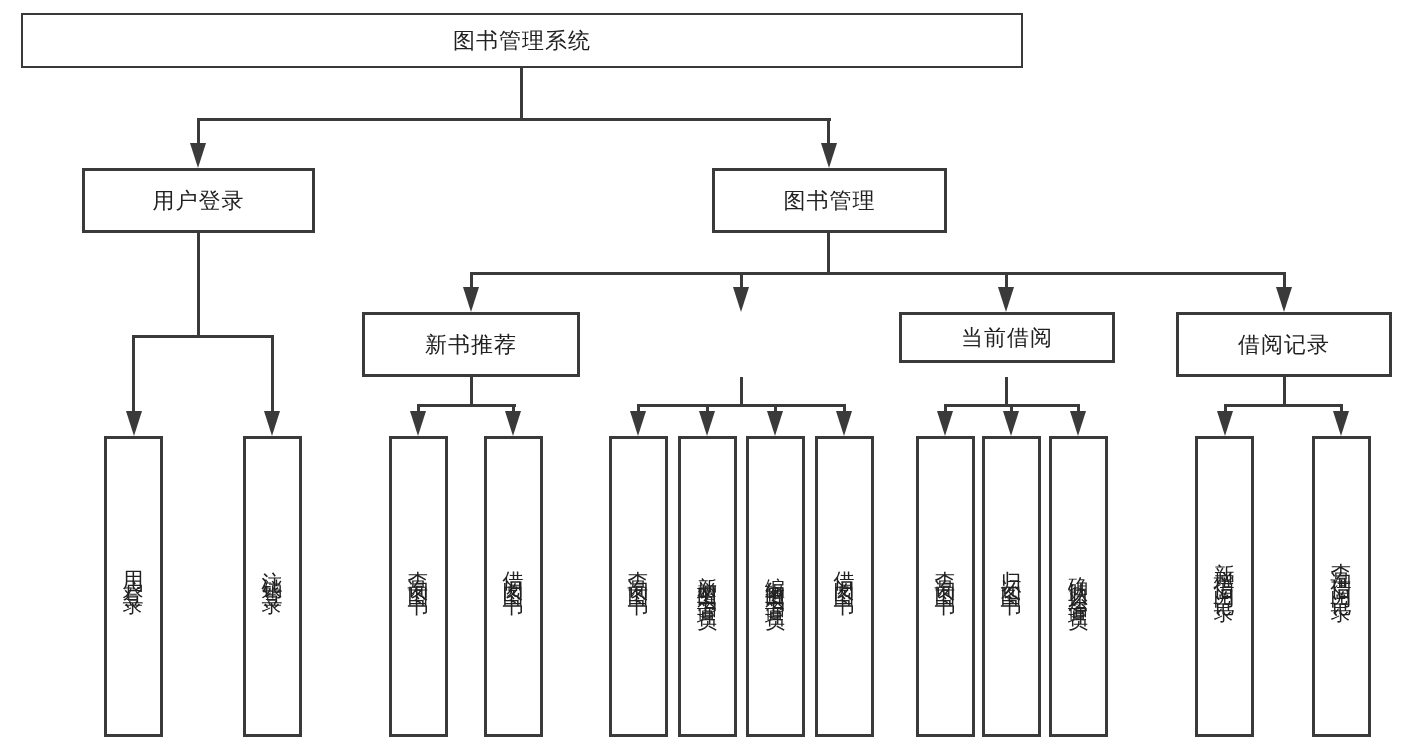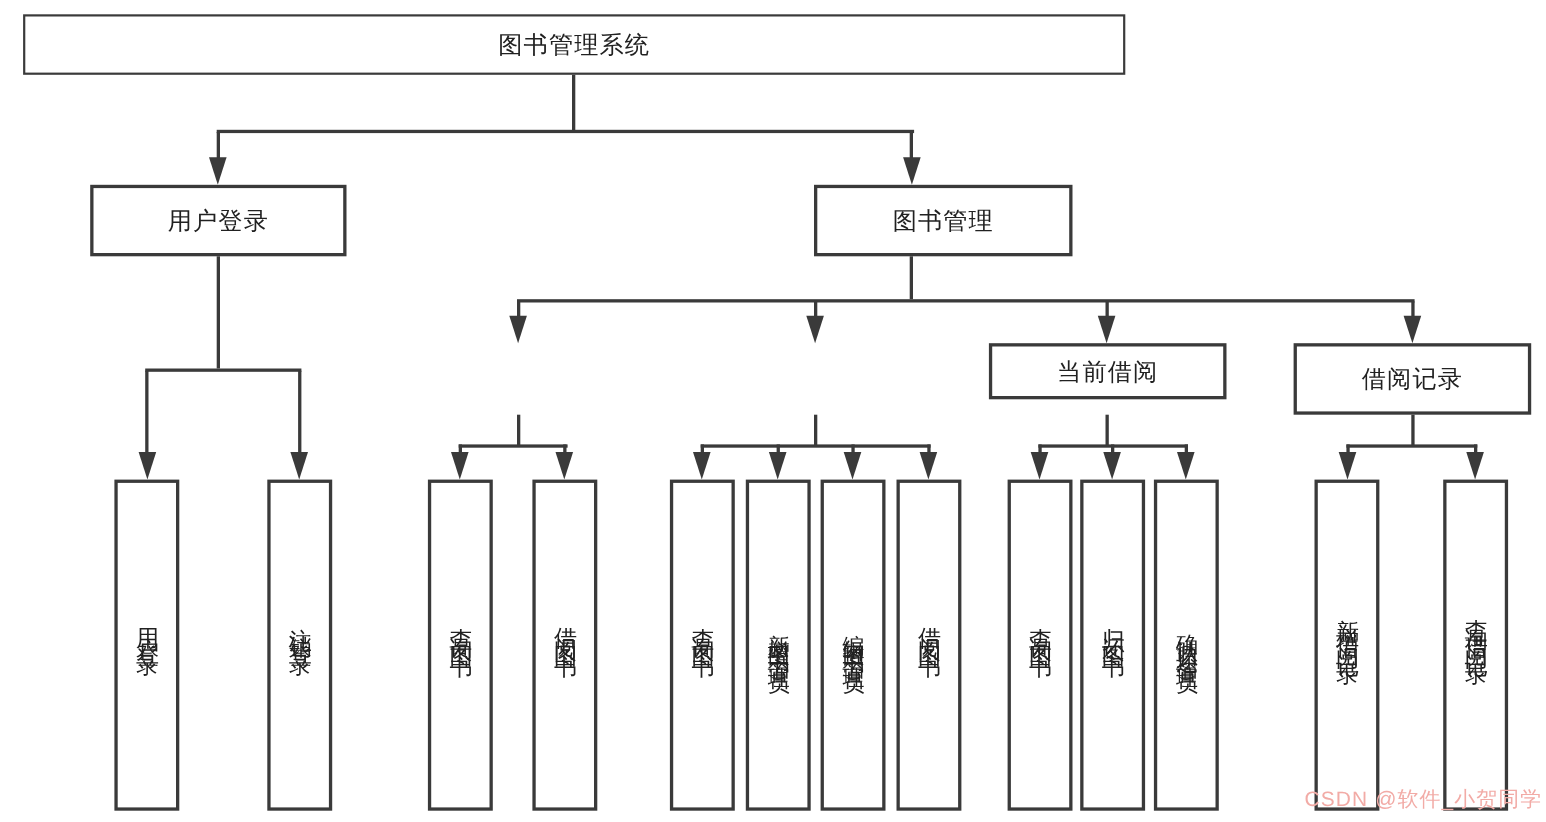--- a/index.html
+++ b/index.html
@@ -54,21 +54,21 @@
   <div class="vline" style="left:520px;top:68px;height:52px"></div>
   <div class="hline" style="left:197px;top:118px;width:634px"></div>
   <div class="vline" style="left:197px;top:120px;height:26px"></div>
   <div class="vline" style="left:827px;top:120px;height:26px"></div>
   <div class="arrow" style="left:190px;top:143px"></div>
   <div class="arrow" style="left:821px;top:143px"></div>
 
   <div class="box" style="left:82px;top:168px;width:233px;height:65px">
     <span>用户登录</span>
   </div>
-  <div class="box" style="left:740px;top:168px;width:235px;height:65px">
+  <div class="box" style="left:712px;top:168px;width:235px;height:65px">
     <span>图书管理</span>
   </div>
 
   <div class="vline" style="left:197px;top:233px;height:102px"></div>
   <div class="hline" style="left:132px;top:335px;width:142px"></div>
   <div class="vline" style="left:132px;top:337px;height:76px"></div>
   <div class="vline" style="left:271px;top:337px;height:76px"></div>
   <div class="arrow" style="left:126px;top:411px"></div>
   <div class="arrow" style="left:264px;top:411px"></div>
 
@@ -76,20 +76,23 @@
   <div class="hline" style="left:470px;top:272px;width:816px"></div>
   <div class="vline" style="left:470px;top:274px;height:14px"></div>
   <div class="vline" style="left:740px;top:274px;height:14px"></div>
   <div class="vline" style="left:1005px;top:274px;height:14px"></div>
   <div class="vline" style="left:1283px;top:274px;height:14px"></div>
   <div class="arrow" style="left:463px;top:287px"></div>
   <div class="arrow" style="left:733px;top:287px"></div>
   <div class="arrow" style="left:998px;top:287px"></div>
   <div class="arrow" style="left:1276px;top:287px"></div>
 
+  <div class="box" style="left:362px;top:312px;width:218px;height:65px">
+    <span>新书推荐</span>
+  </div>
   <div class="box" style="left:899px;top:312px;width:216px;height:51px">
     <span>当前借阅</span>
   </div>
   <div class="box" style="left:1176px;top:312px;width:216px;height:65px">
     <span>借阅记录</span>
   </div>
 
   <div class="vline" style="left:470px;top:377px;height:28px"></div>
   <div class="hline" style="left:417px;top:404px;width:99px"></div>
   <div class="vline" style="left:417px;top:404px;height:9px"></div>
@@ -161,15 +164,14 @@
     <span>确认归还（管理员）</span>
   </div>
 
   <div class="box leaf long" style="left:1195px;top:436px;width:59px;height:301px">
     <span>新增借阅记录</span>
   </div>
   <div class="box leaf long" style="left:1312px;top:436px;width:59px;height:301px">
     <span>查询借阅记录</span>
   </div>
 
-  <div class="watermark">CSDN @软件_小贺同学</div>
 
 </div>
 
 </body></html>

